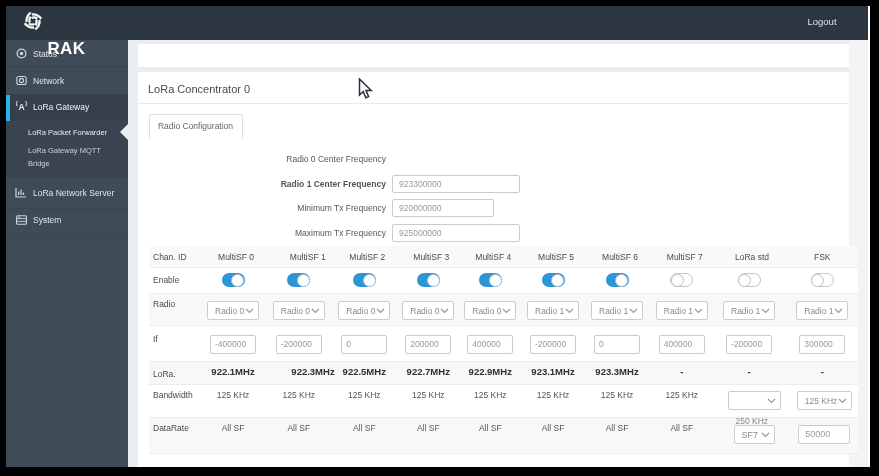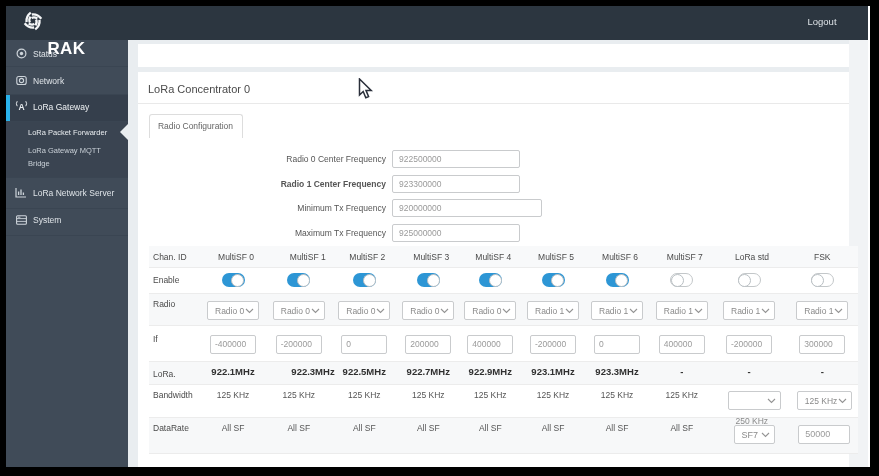--- a/index.html
+++ b/index.html
@@ -74,25 +74,24 @@
 <div style="position:absolute;left:28px;top:132.5px;transform:translateY(-50%);font-size:7.5px;color:#e8ecef;font-weight:normal;white-space:nowrap;letter-spacing:0px;line-height:1;">LoRa Packet Forwarder</div>
 <div style="position:absolute;left:28px;top:150.5px;transform:translateY(-50%);font-size:7.5px;color:#c9d0d7;font-weight:normal;white-space:nowrap;letter-spacing:0px;line-height:1;">LoRa Gateway MQTT</div>
 <div style="position:absolute;left:28px;top:163.5px;transform:translateY(-50%);font-size:7.5px;color:#c9d0d7;font-weight:normal;white-space:nowrap;letter-spacing:0px;line-height:1;">Bridge</div>
 <div style="position:absolute;left:33px;top:192.5px;transform:translateY(-50%);font-size:8.5px;color:#dfe4e8;font-weight:normal;white-space:nowrap;letter-spacing:0px;line-height:1;">LoRa Network Server</div>
 <div style="position:absolute;left:33px;top:220px;transform:translateY(-50%);font-size:8.5px;color:#dfe4e8;font-weight:normal;white-space:nowrap;letter-spacing:0px;line-height:1;">System</div>
 <div style="position:absolute;left:148px;top:89px;transform:translateY(-50%);font-size:11px;color:#4a4a4a;font-weight:normal;white-space:nowrap;letter-spacing:0px;line-height:1;">LoRa Concentrator 0</div>
 <div style="left:138px;top:102.5px;width:711px;height:1px;background:#e9e9e9;"></div>
 <div style="left:149px;top:114px;width:93.5px;height:23.5px;background:#ffffff;border:1px solid #dddddd;border-bottom:none;border-radius:3px 3px 0 0;"></div>
 <div style="position:absolute;left:195.5px;top:126px;transform:translate(-50%,-50%);font-size:8.5px;color:#666666;font-weight:normal;white-space:nowrap;letter-spacing:0px;line-height:1;">Radio Configuration</div>
 <div style="position:absolute;right:493px;top:159px;transform:translateY(-50%);font-size:8.5px;color:#555555;font-weight:normal;white-space:nowrap;letter-spacing:0px;line-height:1;">Radio 0 Center Frequency</div>
-<div style="left:392px;top:150.0px;width:128px;height:18px;background:#fff;border:1px solid #c9cbcd;border-radius:2px;font-size:8.5px;color:#9a9a9a;line-height:16px;padding-left:6px;white-space:nowrap;overflow:hidden;">922500000</div>
 <div style="position:absolute;right:493px;top:183.8px;transform:translateY(-50%);font-size:8.5px;color:#555555;font-weight:bold;white-space:nowrap;letter-spacing:0px;line-height:1;">Radio 1 Center Frequency</div>
 <div style="left:392px;top:174.8px;width:128px;height:18px;background:#fff;border:1px solid #c9cbcd;border-radius:2px;font-size:8.5px;color:#9a9a9a;line-height:16px;padding-left:6px;white-space:nowrap;overflow:hidden;">923300000</div>
 <div style="position:absolute;right:493px;top:208.2px;transform:translateY(-50%);font-size:8.5px;color:#555555;font-weight:normal;white-space:nowrap;letter-spacing:0px;line-height:1;">Minimum Tx Frequency</div>
-<div style="left:392px;top:199.2px;width:150px;height:18px;background:#fff;border:1px solid #c9cbcd;border-radius:2px;font-size:8.5px;color:#9a9a9a;line-height:16px;padding-left:6px;white-space:nowrap;overflow:hidden;">920000000</div>
+<div style="left:392px;top:199.2px;width:102px;height:18px;background:#fff;border:1px solid #c9cbcd;border-radius:2px;font-size:8.5px;color:#9a9a9a;line-height:16px;padding-left:6px;white-space:nowrap;overflow:hidden;">920000000</div>
 <div style="position:absolute;right:493px;top:233px;transform:translateY(-50%);font-size:8.5px;color:#555555;font-weight:normal;white-space:nowrap;letter-spacing:0px;line-height:1;">Maximum Tx Frequency</div>
 <div style="left:392px;top:224.0px;width:128px;height:18px;background:#fff;border:1px solid #c9cbcd;border-radius:2px;font-size:8.5px;color:#9a9a9a;line-height:16px;padding-left:6px;white-space:nowrap;overflow:hidden;">925000000</div>
 <div style="left:149px;top:246px;width:709px;height:207px;background:#ffffff;"></div>
 <div style="left:149px;top:246px;width:709px;height:21px;background:#f8f9fa;"></div>
 <div style="left:149px;top:292.5px;width:709px;height:32.5px;background:#f7f8f9;"></div>
 <div style="left:149px;top:361px;width:709px;height:22.5px;background:#f7f8f9;"></div>
 <div style="left:149px;top:417px;width:709px;height:36px;background:#f7f8f9;"></div>
 <div style="left:149px;top:267px;width:709px;height:1px;background:#ececec;"></div>
 <div style="left:149px;top:292.5px;width:709px;height:1px;background:#ececec;"></div>
 <div style="left:149px;top:325px;width:709px;height:1px;background:#ececec;"></div>

